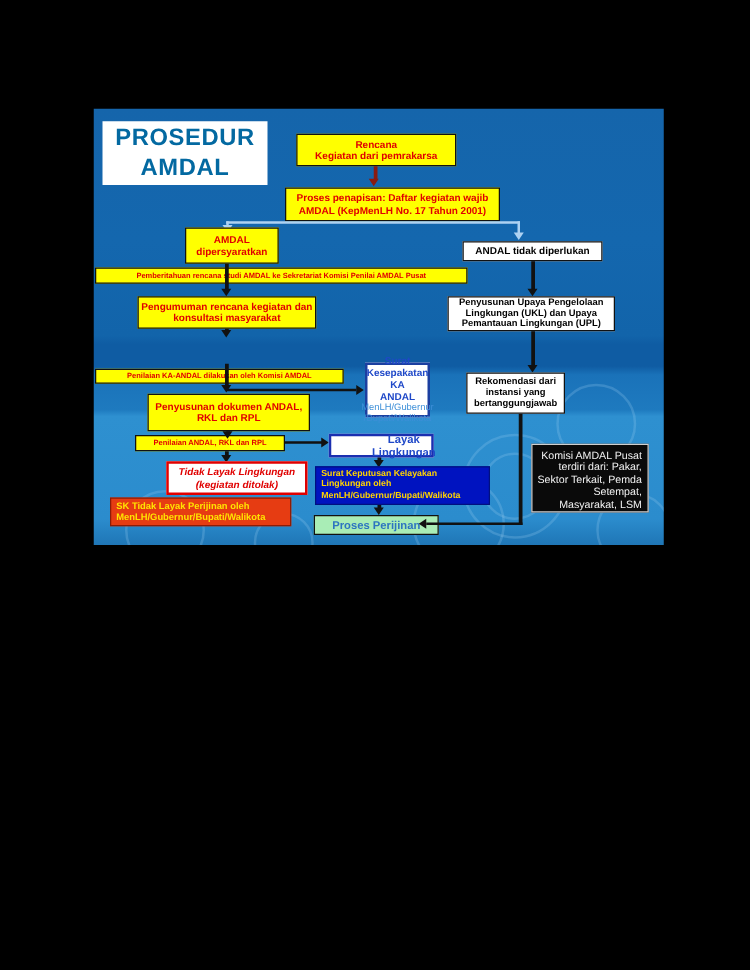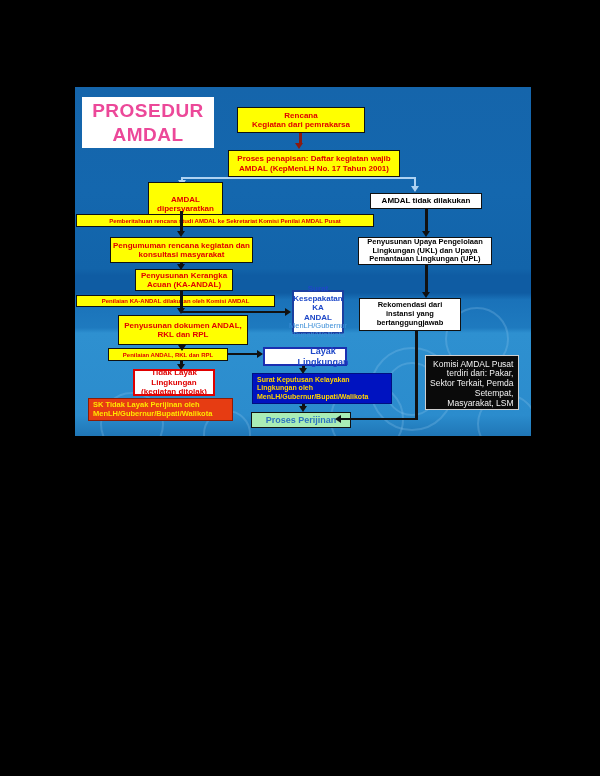--- a/index.html
+++ b/index.html
@@ -9,21 +9,21 @@
     background:linear-gradient(180deg,
       #1565ab 0%, #1467ae 30%, #1264aa 52%,
       #0f5ca3 54%, #0f5ca3 59%, #1a72b9 61%,
       #1e7abf 69%, #2e90d0 70.5%, #2b8ccd 94%, #1f76b6 100%);}
   .swirl{position:absolute;border:2px solid rgba(150,205,240,.25);border-radius:50%;}
   .node{position:absolute;display:flex;flex-direction:column;align-items:center;justify-content:center;
         text-align:center;font-weight:bold;white-space:pre-line;box-sizing:border-box;line-height:1.18;}
   .yellow{background:#ffff00;border:1px solid #111;color:#e00000;font-size:8px;}
   .strip{background:#ffff00;border:1px solid #111;color:#e00000;font-size:6px;line-height:1;}
   .whitebox{background:#ffffff;border:1px solid #111;color:#000;font-size:7.5px;}
-  .title{background:#ffffff;color:#ec4899;font-size:19px;font-weight:600;letter-spacing:.5px;line-height:1.25;}
+  .title{background:#ffffff;color:#0369a1;font-size:19px;font-weight:600;letter-spacing:.5px;line-height:1.25;}
   .bluelink{background:#ffffff;border:2px solid #1b3fa0;color:#1f48c8;font-size:8px;}
   .bluelink .sub{color:#3d8fd8;font-size:7.5px;font-weight:normal;white-space:pre-line;}
   .layak{background:#ffffff;border:2px solid #1b2fb0;color:#1f48c8;font-size:9px;}
   .decision{background:#0013c0;border:1px solid #001080;color:#ffd400;font-size:7px;
             align-items:flex-start;text-align:left;padding-left:4px;}
   .reject{background:#ffffff;border:2px solid #e00000;color:#e00000;font-size:8px;}
   .sk{background:#e63c12;border:1px solid #8d1c06;color:#ffe400;font-size:7.5px;
       align-items:flex-start;text-align:left;padding-left:4px;}
   .green{background:#a9edb6;border:1px solid #111;color:#2d74c0;font-size:9px;}
   .komisi{background:#0a0a0a;border:1px solid #cfcfcf;color:#f2f2f2;font-size:8.5px;font-weight:normal;
@@ -63,36 +63,34 @@
 
     <div class="node yellow" style="left:153px;top:63px;width:172px;height:27px;">Proses penapisan: Daftar kegiatan wajib
 AMDAL (KepMenLH No. 17 Tahun 2001)</div>
 
     <div class="hline lb" style="left:106px;top:90px;width:235px;"></div>
     <div class="vline lb" style="left:106px;top:90px;height:4px;width:2px;"></div>
     <div class="ah down lbh" style="left:103px;top:93px;"></div>
     <div class="vline lb" style="left:339px;top:90px;height:10px;width:2px;"></div>
     <div class="ah down lbh" style="left:336px;top:99px;"></div>
 
-    <div class="node yellow" style="left:73px;top:95px;width:75px;height:44px;">AMDAL
+    <div class="node yellow" style="left:73px;top:95px;width:75px;height:29px;">AMDAL
 dipersyaratkan</div>
 
     <div class="node strip" style="left:1px;top:127px;width:298px;height:13px;">Pemberitahuan rencana studi AMDAL ke Sekretariat Komisi Penilai AMDAL Pusat</div>
 
     <div class="vline" style="left:105px;top:124px;height:21px;z-index:3;"></div>
     <div class="ah down" style="left:102px;top:144px;z-index:3;"></div>
 
     <div class="node yellow" style="left:35px;top:150px;width:143px;height:26px;text-align:center;">Pengumuman rencana kegiatan dan
 konsultasi masyarakat</div>
 
     <div class="vline" style="left:105px;top:176px;height:3px;"></div>
     <div class="ah down" style="left:102px;top:177px;"></div>
 
-    <div class="node yellow" style="left:60px;top:182px;width:98px;height:22px;">Penyusunan Kerangka
-Acuan (KA-ANDAL)</div>
 
     <div class="node strip" style="left:1px;top:208px;width:199px;height:12px;">Penilaian KA-ANDAL dilakukan oleh Komisi AMDAL</div>
 
     <div class="vline" style="left:105px;top:204px;height:19px;z-index:3;"></div>
     <div class="ah down" style="left:102px;top:221px;z-index:3;"></div>
 
     <div class="hline" style="left:106px;top:224px;width:104px;"></div>
     <div class="ah right" style="left:210px;top:221px;"></div>
 
     <div class="node yellow" style="left:43px;top:228px;width:130px;height:30px;">Penyusunan dokumen ANDAL,
@@ -110,53 +108,53 @@
     <div class="ah down" style="left:103px;top:258px;z-index:3;"></div>
 
     <div class="node strip" style="left:33px;top:261px;width:120px;height:13px;">Penilaian ANDAL, RKL dan RPL</div>
 
     <div class="hline" style="left:153px;top:266px;width:30px;"></div>
     <div class="ah right" style="left:182px;top:263px;"></div>
 
     <div class="vline" style="left:105px;top:274px;height:5px;"></div>
     <div class="ah down" style="left:102px;top:277px;"></div>
 
-    <div class="node reject" style="left:58px;top:282px;width:82px;height:27px;">Tidak Layak Lingkungan
+    <div class="node reject" style="left:58px;top:282px;width:113px;height:27px;font-style:italic;">Tidak Layak Lingkungan
 (kegiatan ditolak)</div>
 
     <div class="node sk" style="left:13px;top:311px;width:145px;height:23px;">SK Tidak Layak Perijinan oleh
 MenLH/Gubernur/Bupati/Walikota</div>
 
     <div class="node layak" style="left:188px;top:260px;width:84px;height:19px;padding-left:36px;">Layak Lingkungan</div>
 
     <div class="vline" style="left:227px;top:279px;height:4px;"></div>
     <div class="ah down" style="left:224px;top:281px;"></div>
 
     <div class="node decision" style="left:177px;top:286px;width:140px;height:31px;">Surat Keputusan Kelayakan
 Lingkungan oleh
 MenLH/Gubernur/Bupati/Walikota</div>
 
     <div class="vline" style="left:227px;top:317px;height:4px;"></div>
     <div class="ah down" style="left:224px;top:319px;"></div>
 
     <div class="node green" style="left:176px;top:325px;width:100px;height:16px;">Proses Perijinan</div>
 
-    <div class="node whitebox" style="left:295px;top:106px;width:112px;height:16px;font-size:8px;">AMDAL tidak dilakukan</div>
+    <div class="node whitebox" style="left:295px;top:106px;width:112px;height:16px;font-size:8px;">ANDAL tidak diperlukan</div>
 
     <div class="vline" style="left:350px;top:122px;height:24px;"></div>
     <div class="ah down" style="left:347px;top:144px;"></div>
 
     <div class="node whitebox" style="left:283px;top:150px;width:134px;height:28px;">Penyusunan Upaya Pengelolaan
 Lingkungan (UKL) dan Upaya
 Pemantauan Lingkungan (UPL)</div>
 
     <div class="vline" style="left:350px;top:178px;height:28px;"></div>
     <div class="ah down" style="left:347px;top:205px;"></div>
 
-    <div class="node whitebox" style="left:284px;top:211px;width:102px;height:33px;">Rekomendasi dari
+    <div class="node whitebox" style="left:298px;top:211px;width:79px;height:33px;">Rekomendasi dari
 instansi yang
 bertanggungjawab</div>
 
     <div class="vline" style="left:340px;top:244px;height:89px;"></div>
     <div class="hline" style="left:266px;top:331px;width:77px;"></div>
     <div class="ah left" style="left:260px;top:328px;"></div>
 
     <div class="node komisi" style="left:350px;top:268px;width:94px;height:55px;">Komisi AMDAL Pusat
 terdiri dari: Pakar,
 Sektor Terkait, Pemda

